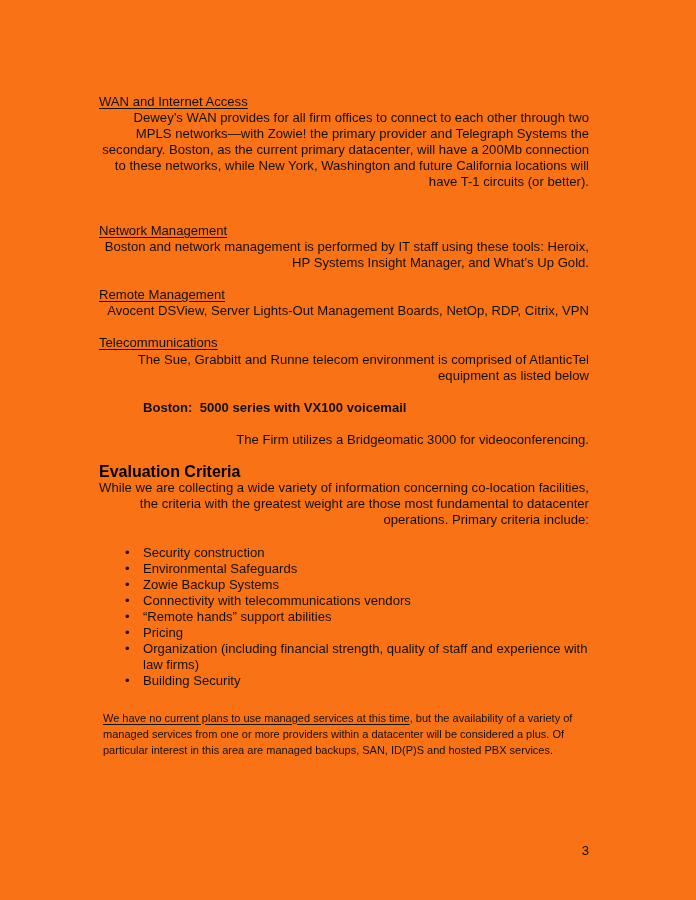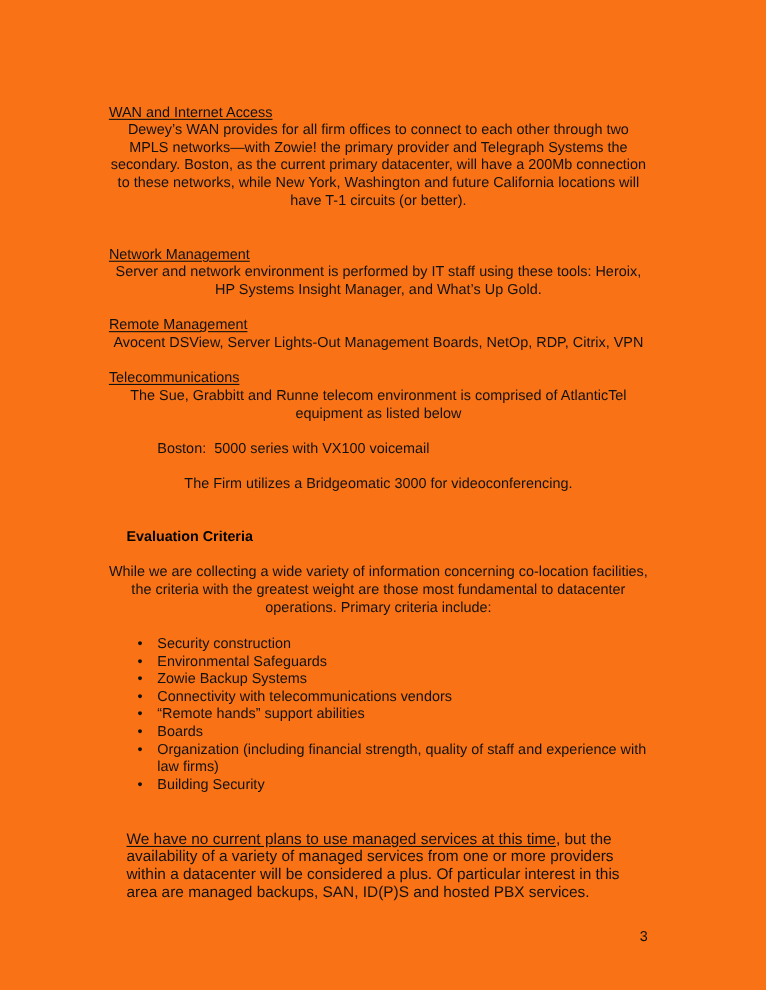--- a/index.html
+++ b/index.html
@@ -22,53 +22,54 @@
   .content {
     position: absolute;
     left: 99px;
     top: 94px;
     width: 490px;
   }
   .para {
     font-size: 13.1px;
     line-height: 16.1px;
     margin: 0;
-    text-align: center;
+    text-align: right;
     letter-spacing: 0.01px;
     color: #111111;
   }
   .heading-underline {
     font-size: 13.1px;
     line-height: 16.1px;
     margin: 0;
     color: #111111;
   }
   .heading-underline span.hu {
     text-decoration: underline;
     text-underline-offset: 1.5px;
   }
   .heading-bold {
-    font-size: 13px;
+    font-size: 16px;
     line-height: 16.1px;
-    margin: 16px;
+    margin: 0;
     font-weight: bold;
     color: #000000;
   }
   .spacer-1 { height: 16.1px; }
   .spacer-2 { height: 32.2px; }
   .indent-block {
     margin: 0;
     padding-left: 44px;
   }
   .indent-line {
     font-size: 13.1px;
     line-height: 16.1px;
     margin: 0;
     white-space: pre;
     color: #111111;
+    font-weight: bold;
   }
   ul.bullets {
     list-style: none;
     margin: 0;
     padding: 0;
   }
   ul.bullets li {
     position: relative;
     font-size: 13.1px;
     line-height: 16.1px;
@@ -77,23 +78,23 @@
     color: #111111;
   }
   ul.bullets li .bullet-marker {
     position: absolute;
     left: 26px;
     top: 0;
     font-size: 13.1px;
     line-height: 16.1px;
   }
   .final-para {
-    font-size: 14px;
+    font-size: 11px;
     line-height: 16.1px;
-    margin: 16px;
+    margin: 4px;
     color: #111111;
   }
   .final-para .underlined {
     text-decoration: underline;
     text-underline-offset: 1.5px;
   }
   .page-number {
     position: absolute;
     left: 0;
     top: 843px;
@@ -109,21 +110,21 @@
 
 <div class="page">
   <div class="content">
 
     <p class="heading-underline"><span class="hu">WAN and Internet Access</span></p>
     <p class="para">Dewey’s WAN provides for all firm offices to connect to each other through two MPLS networks—with Zowie! the primary provider and Telegraph Systems the secondary.  Boston, as the current primary datacenter, will have a 200Mb connection to these networks, while New York, Washington and future California locations will have T-1 circuits (or better).</p>
 
     <div class="spacer-2"></div>
 
     <p class="heading-underline"><span class="hu">Network Management</span></p>
-    <p class="para">Server and network environment is performed by IT staff using these tools: Heroix, HP Systems Insight Manager, and What’s Up Gold.</p>
+    <p class="para">Boston and network management is performed by IT staff using these tools: Heroix, HP Systems Insight Manager, and What’s Up Gold.</p>
 
     <div class="spacer-1"></div>
 
     <p class="heading-underline"><span class="hu">Remote Management</span></p>
     <p class="para">Avocent DSView, Server Lights-Out Management Boards, NetOp, RDP, Citrix, VPN</p>
 
     <div class="spacer-1"></div>
 
     <p class="heading-underline"><span class="hu">Telecommunications</span></p>
     <p class="para">The Sue, Grabbitt and Runne telecom environment is comprised of AtlanticTel equipment as listed below</p>
@@ -144,21 +145,21 @@
     <p class="para">While we are collecting a wide variety of information concerning co-location facilities, the criteria with the greatest weight are those most fundamental to datacenter operations.  Primary criteria include:</p>
 
     <div class="spacer-1"></div>
 
     <ul class="bullets">
       <li><span class="bullet-marker">•</span><span>Security construction</span></li>
       <li><span class="bullet-marker">•</span><span>Environmental Safeguards</span></li>
       <li><span class="bullet-marker">•</span><span>Zowie Backup Systems</span></li>
       <li><span class="bullet-marker">•</span><span>Connectivity with telecommunications vendors</span></li>
       <li><span class="bullet-marker">•</span><span>“Remote hands” support abilities</span></li>
-      <li><span class="bullet-marker">•</span><span>Boards</span></li>
+      <li><span class="bullet-marker">•</span><span>Pricing</span></li>
       <li><span class="bullet-marker">•</span><span>Organization (including financial strength, quality of staff and experience with law firms)</span></li>
       <li><span class="bullet-marker">•</span><span>Building Security</span></li>
     </ul>
 
     <div class="spacer-1"></div>
 
     <p class="final-para"><span class="underlined">We have no current plans to use managed services at this time</span><span>, but the availability of a variety of managed services from one or more providers within a datacenter will be considered a plus.  Of particular interest in this area are managed backups, SAN, ID(P)S and hosted PBX services.</span></p>
 
   </div>
 

